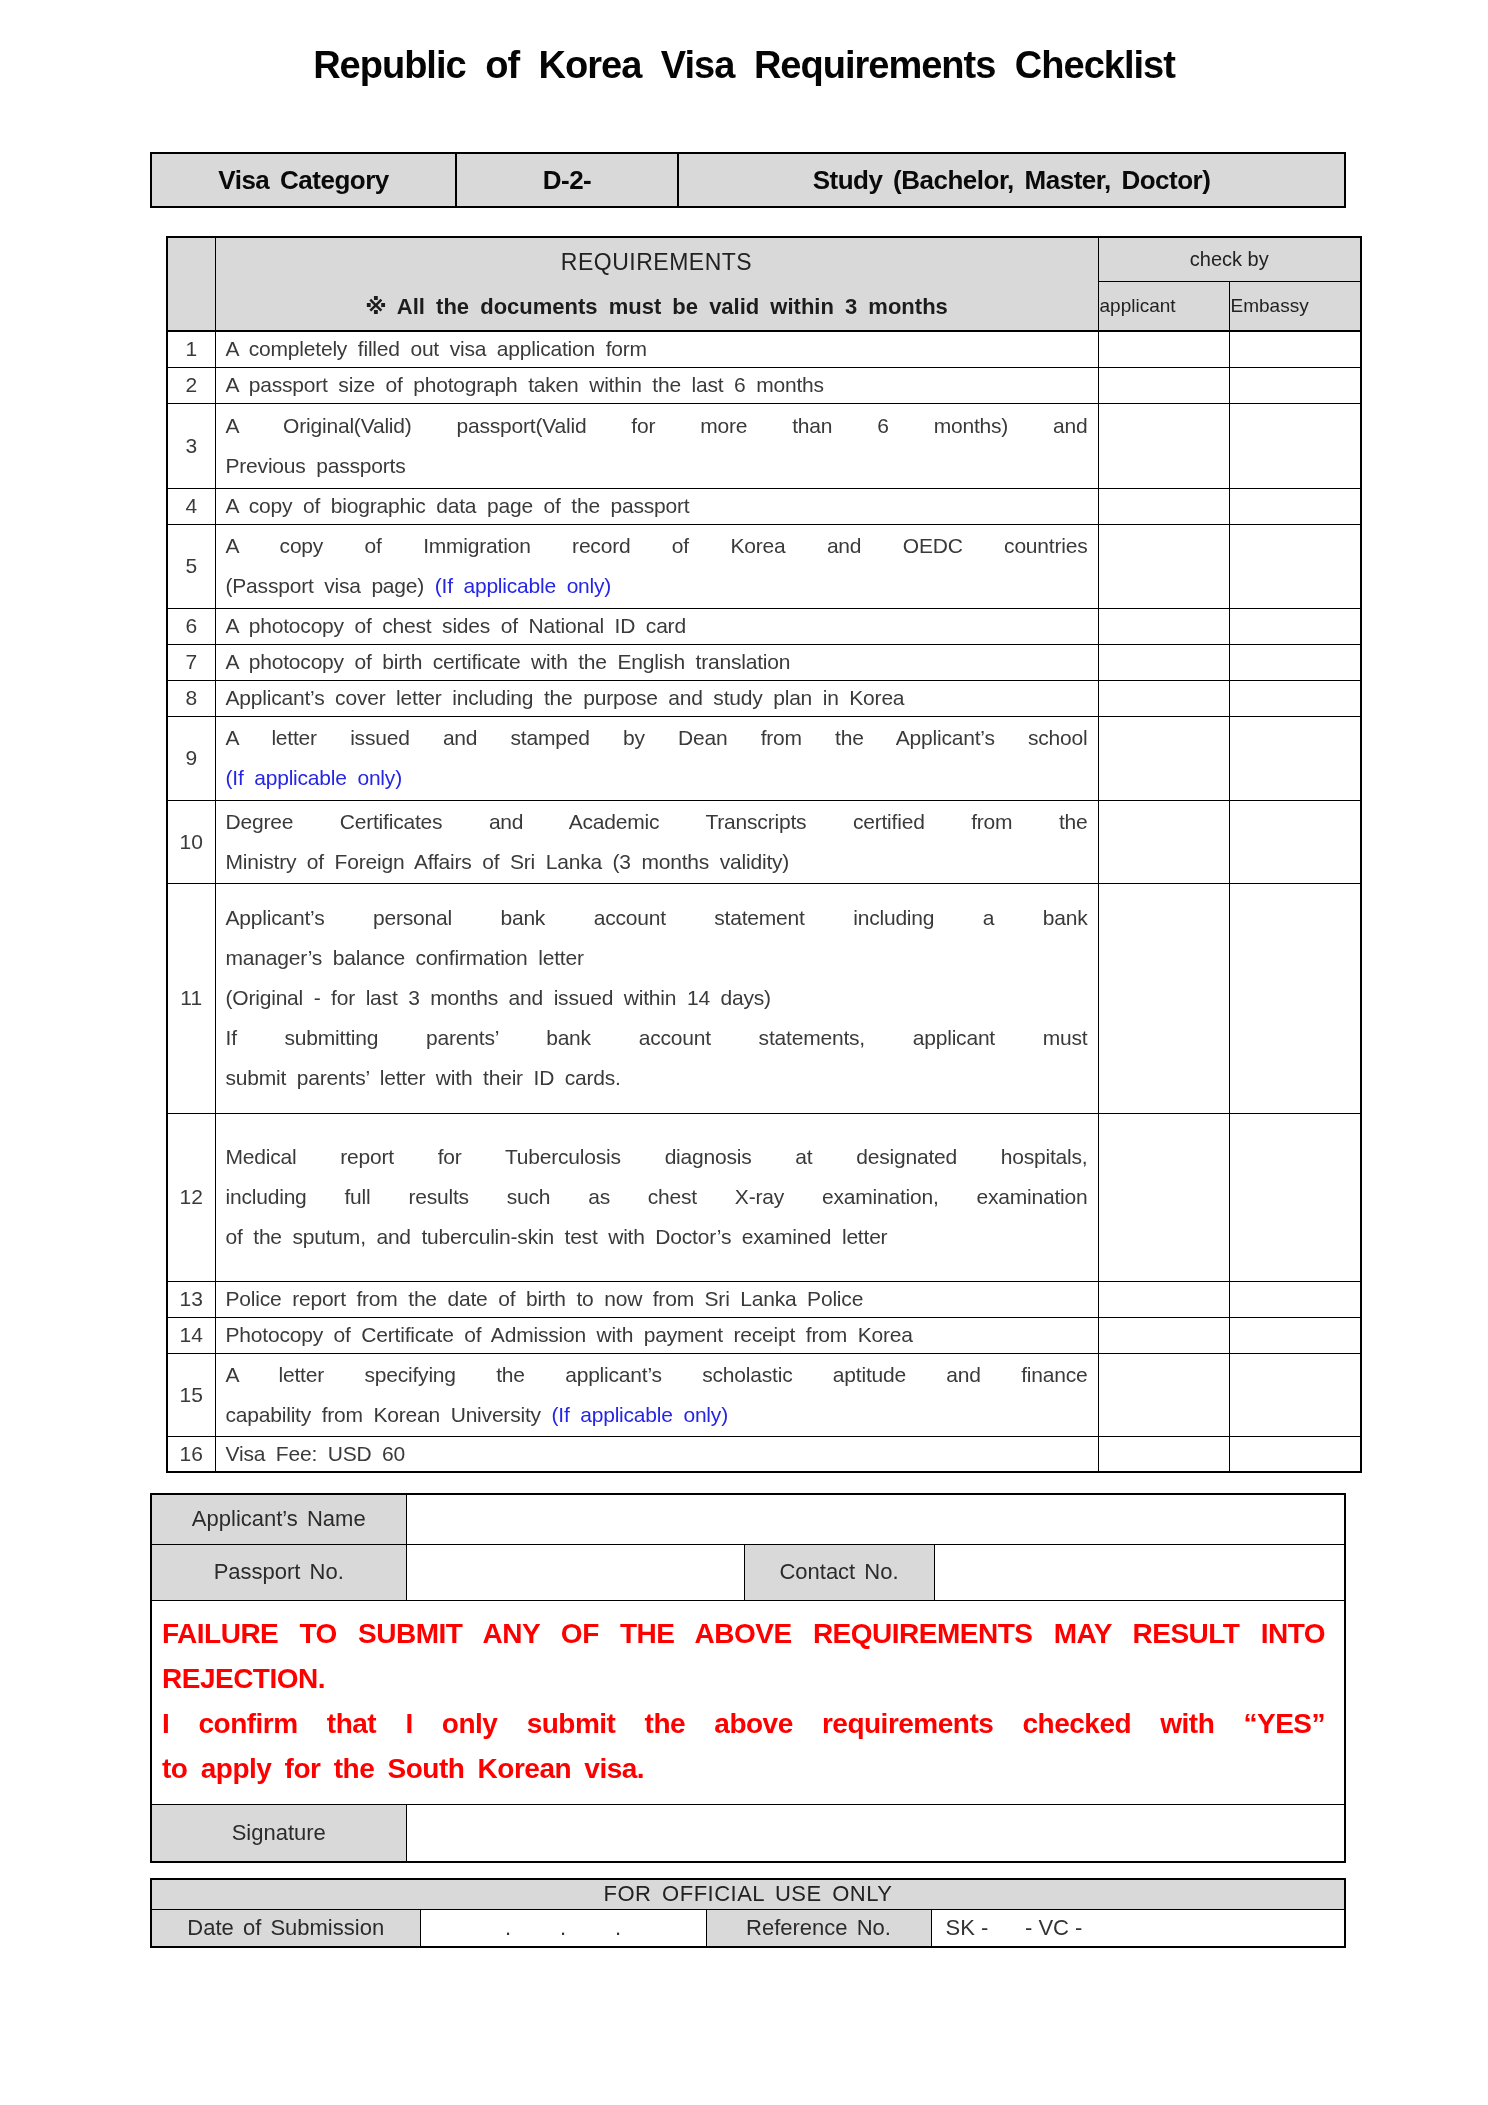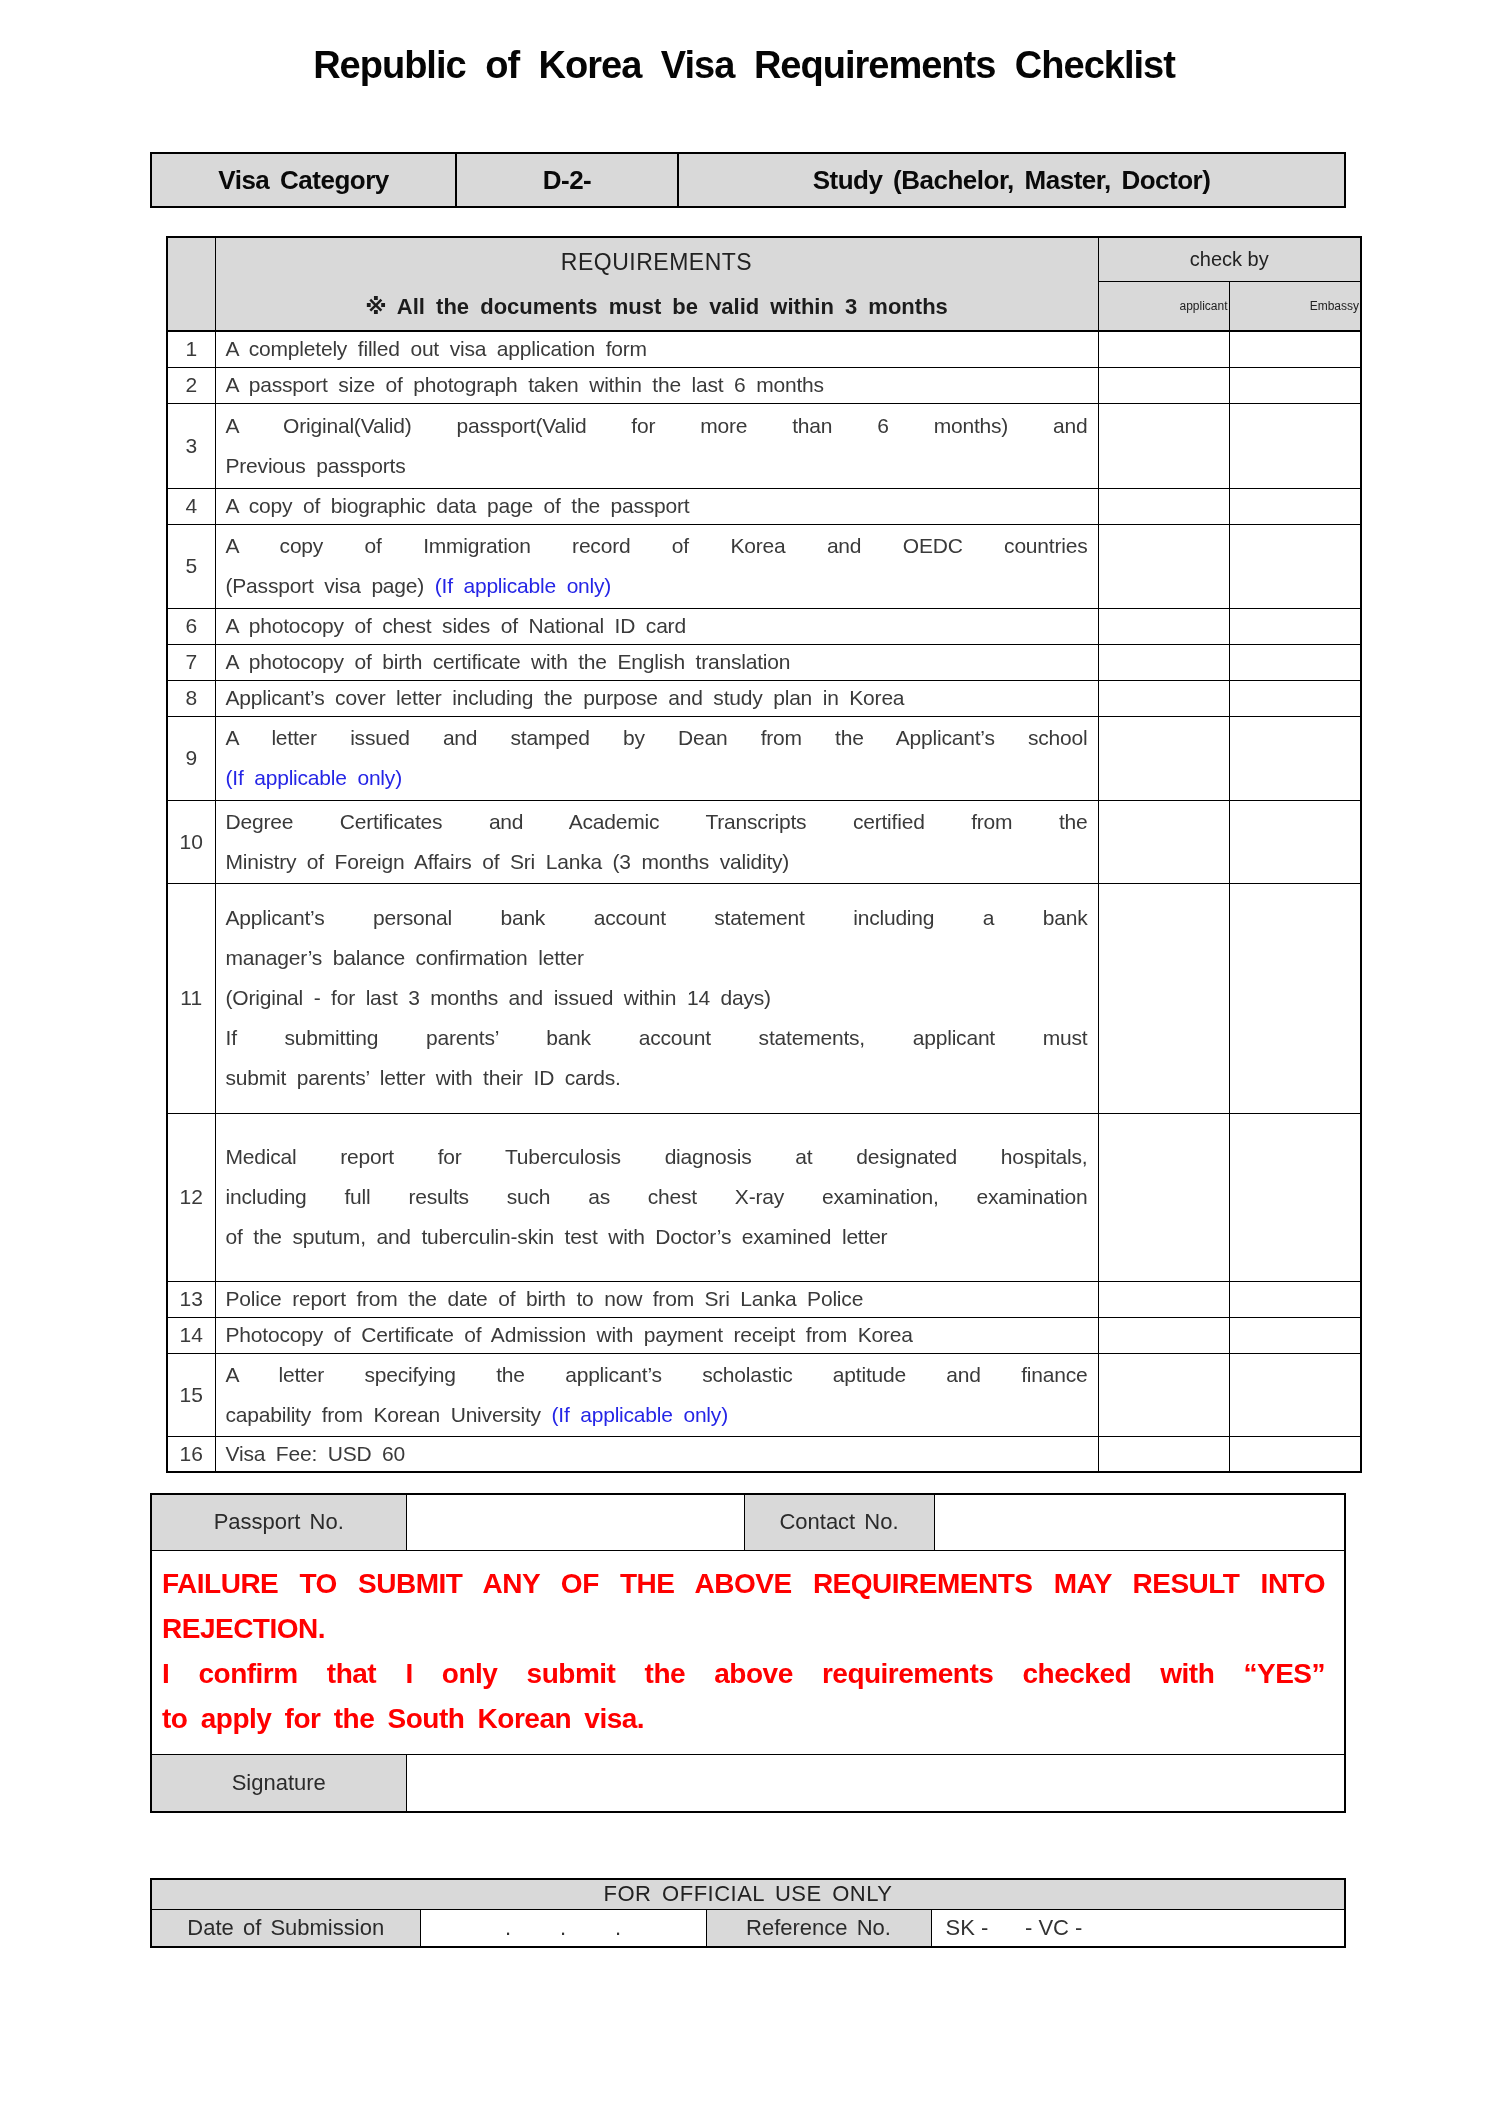--- a/index.html
+++ b/index.html
@@ -28,21 +28,21 @@
     font-size:26px; font-weight:bold; color:#0a0a0a; letter-spacing:-0.5px; word-spacing:4px;
   }
 
   
   .req-table { position:absolute; top:236px; left:16px; border:2px solid #000; }
   .req-table thead td { background:var(--gray,#d9d9d9); }
   .req-table thead { border-bottom:2px solid #000; }
   .hdr-title { text-align:center; font-size:23px; line-height:46px; color:#222; letter-spacing:0.5px; }
   .hdr-note  { text-align:center; font-size:22px; line-height:44px; font-weight:bold; color:#1c1c1c; word-spacing:5px; }
   .checkby   { text-align:center; font-size:20px; color:#222; }
-  .subcol    { text-align:right; font-size:12px; color:#222; }
+  .subcol    { text-align:left; font-size:19px; color:#222; }
   .no-cell   { text-align:center; vertical-align:middle; font-size:21px; color:#3a3a3a; }
   .req-cell  { padding:0 10px; vertical-align:middle; font-size:21px; color:#3a3a3a; word-spacing:5px; letter-spacing:-0.2px; }
   .req-cell .line { text-align:left; }
   .req-cell.sl .line { line-height:34px; }
   .req-cell.ml .line { line-height:40px; }
   .line.fill { text-align:justify; text-align-last:justify; }
   .blue { color:var(--blue,#2525e6); }
 
   
   .app-table { position:absolute; top:1493px; left:0; border:2px solid #000; }
@@ -254,20 +254,24 @@
     </table>
 
     <table class="app-table">
       <colgroup>
           <col style="width:255px">
           <col style="width:338px">
           <col style="width:190px">
           <col style="width:411px">
         </colgroup>
       <tbody>
+          <tr style="height:50px">
+        <td class="label">Applicant’s Name</td>
+        <td colspan="3" class="fill-cell"></td>
+      </tr>
       <tr style="height:56px">
         <td class="label">Passport No.</td>
         <td class="fill-cell"></td>
         <td class="label">Contact No.</td>
         <td class="fill-cell"></td>
       </tr>
       <tr style="height:204px">
         <td colspan="4" class="notice-cell">
           <div class="notice-line fill">FAILURE TO SUBMIT ANY OF THE ABOVE REQUIREMENTS MAY RESULT INTO</div>
           <div class="notice-line">REJECTION.</div>

